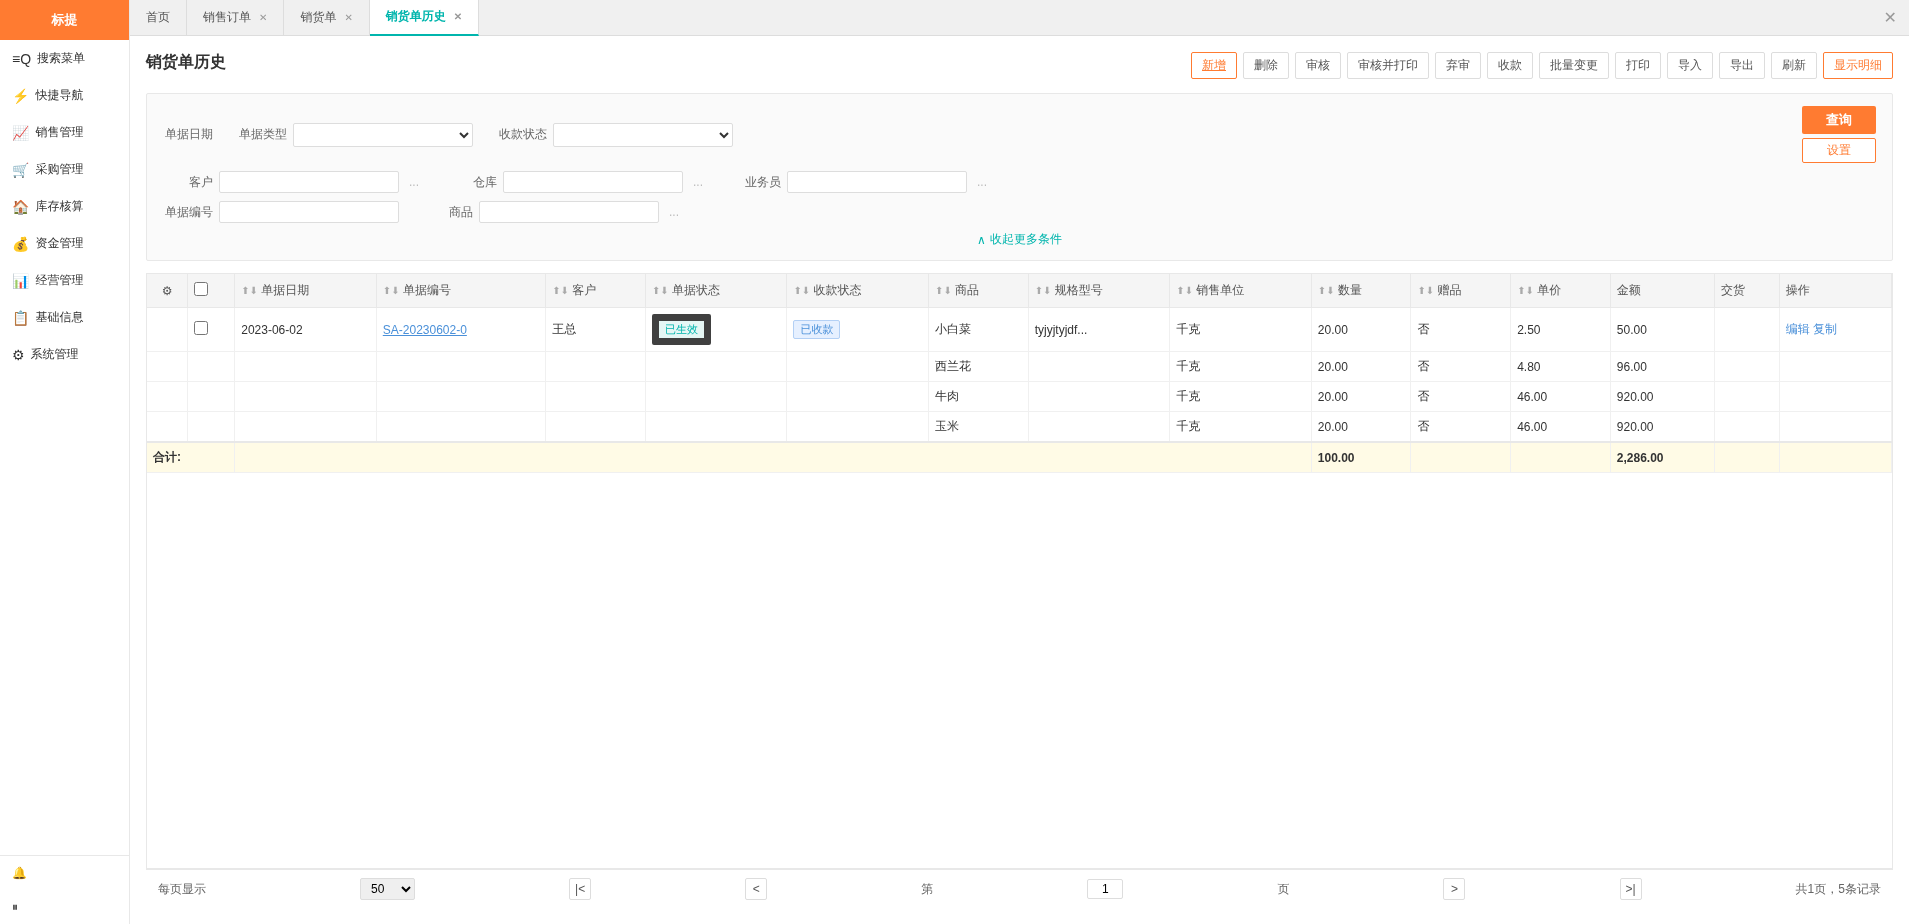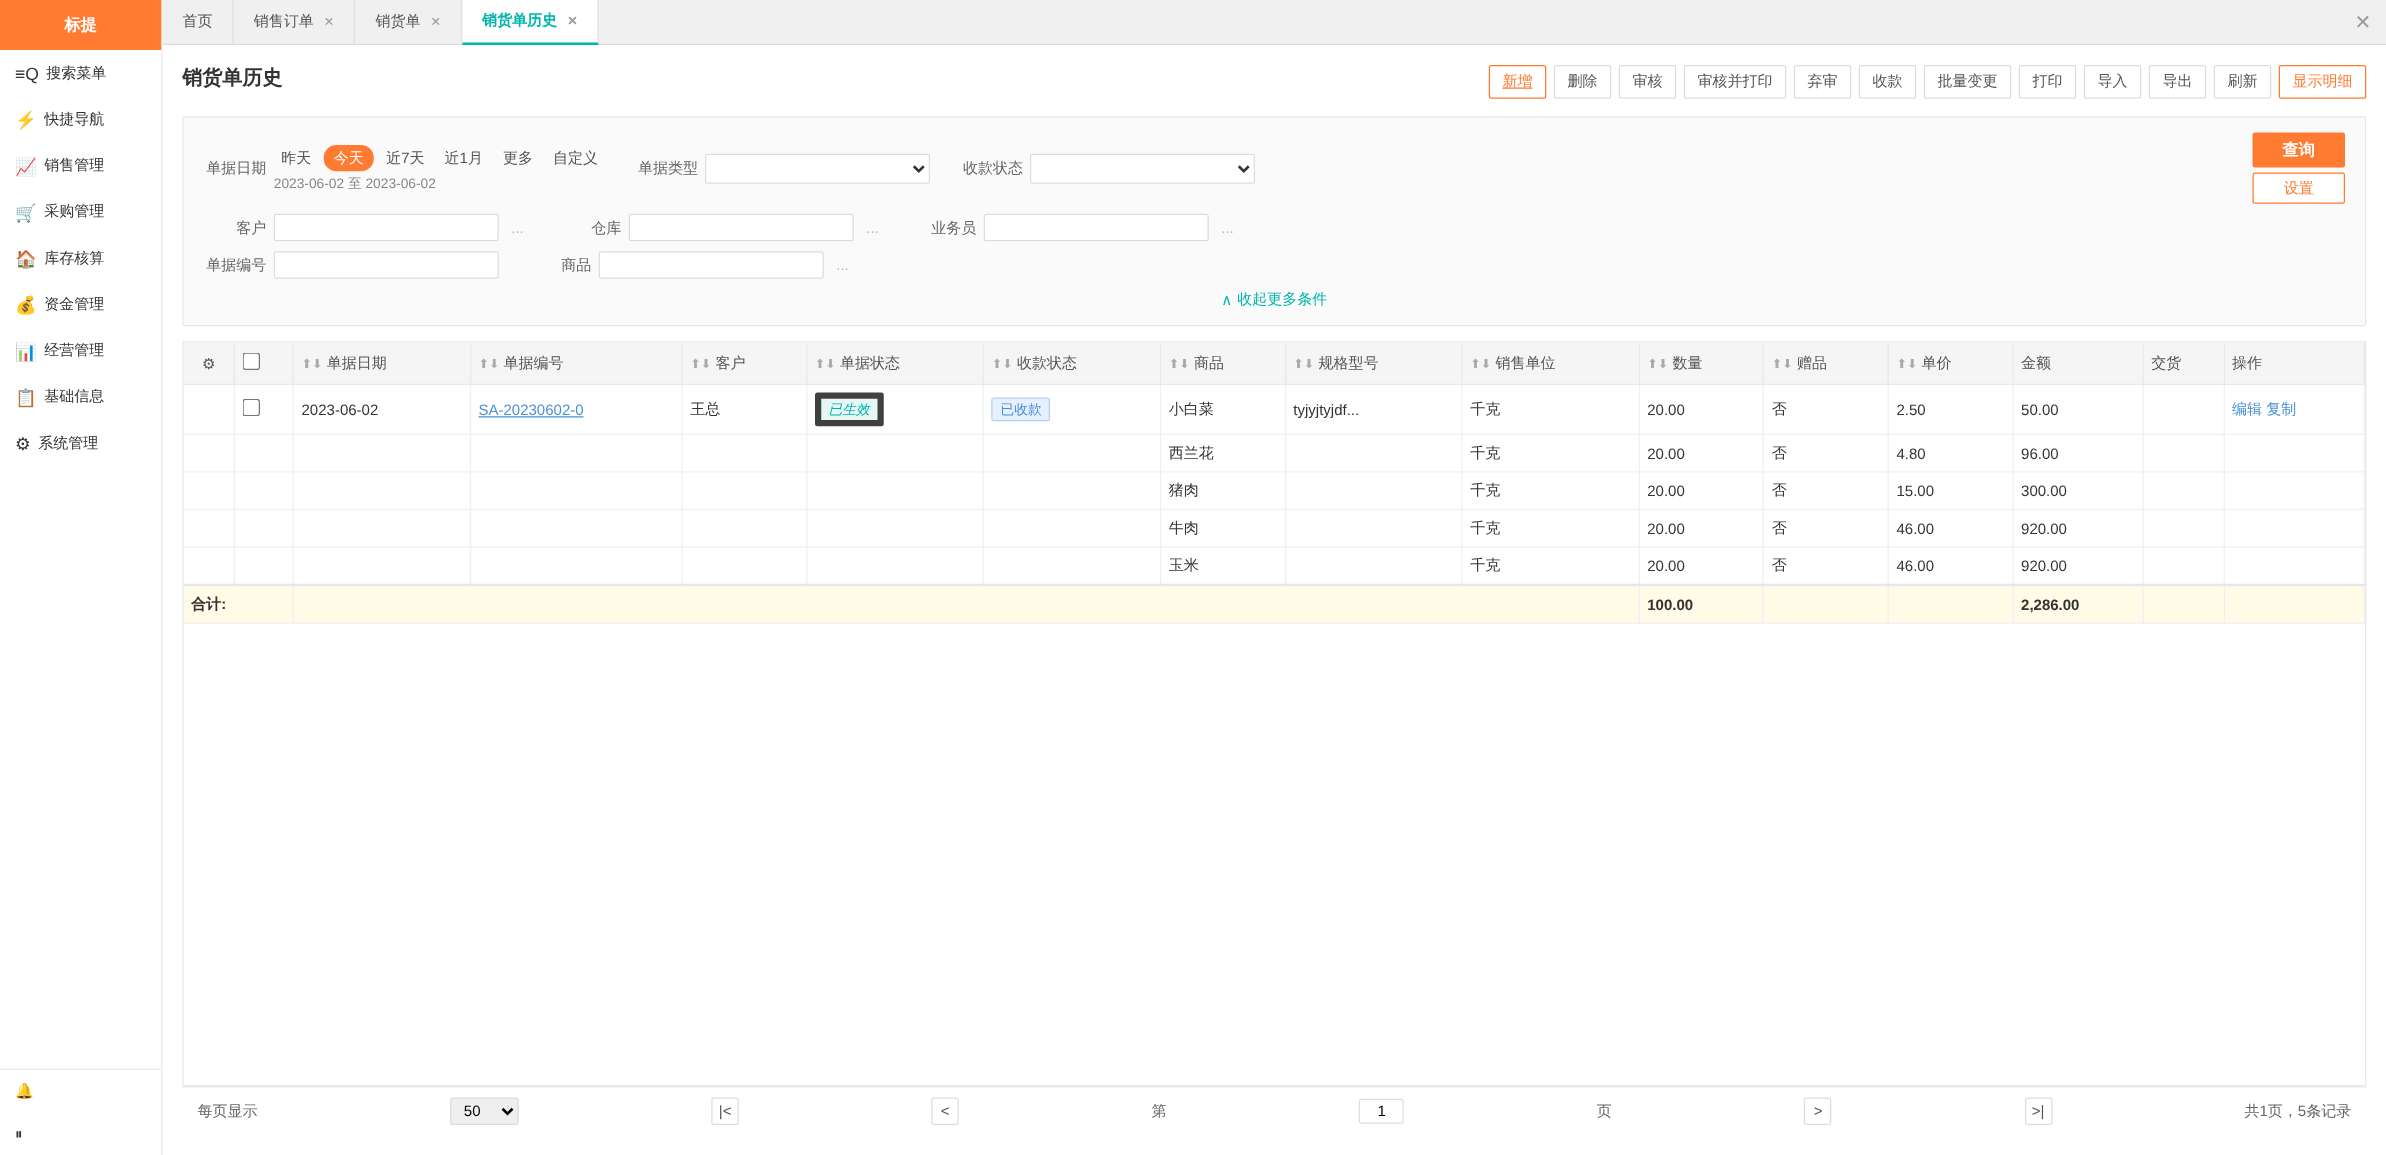--- a/index.html
+++ b/index.html
@@ -48,21 +48,21 @@
     .collapse-btn { display: flex; align-items: center; justify-content: center; gap: 4px; color: #00b5ad; cursor: pointer; font-size: 12px; margin-top: 4px; }
 
     
     .table-wrap { flex: 1; overflow: auto; border: 1px solid #e8e8e8; }
     table { width: 100%; border-collapse: collapse; }
     thead tr { background: #f5f5f5; }
     th { padding: 8px 6px; text-align: left; color: #555; font-weight: normal; border-bottom: 1px solid #e8e8e8; white-space: nowrap; font-size: 12px; border-right: 1px solid #e8e8e8; }
     td { padding: 6px 6px; color: #333; border-bottom: 1px solid #f0f0f0; font-size: 12px; border-right: 1px solid #f0f0f0; }
     .sort-icon { font-size: 10px; color: #aaa; cursor: pointer; }
     .badge { display: inline-block; padding: 1px 6px; border-radius: 2px; font-size: 11px; }
-    .badge-green { background: #e6f7f5; color: #00b5ad; border: 5px solid #404040; font-style: italic; }
+    .badge-green { background: #e6f7f5; color: #00b5ad; border: 7px solid #404040; }
     .badge-blue { background: #e6f0ff; color: #4a90d9; border: 1px solid #b3d0f5; }
     .link-text { color: #4a90d9; cursor: pointer; text-decoration: underline; }
     .table-footer { background: #fffbe6; border-top: 2px solid #e8e8e8; }
     .table-footer td { font-weight: bold; }
     .action-btn { color: #4a90d9; cursor: pointer; font-size: 12px; }
 
     
     .pagination { display: flex; align-items: center; justify-content: space-between; padding: 8px 12px; border-top: 1px solid #e8e8e8; gap: 6px; }
     .page-size-label { color: #666; }
     .page-size-select { border: 1px solid #ddd; padding: 2px 6px; border-radius: 2px; }
@@ -170,31 +170,20 @@
         <button class="toolbar-btn">刷新</button>
         <button class="toolbar-btn orange-outline">显示明细</button>
       </div>
     </div>
 
     <div class="filter-area">
 
       <div class="filter-row">
         <div class="filter-item">
           <span class="filter-label">单据日期</span>
-          <div>
-            <div class="date-quick">
-              <button class="date-btn">昨天</button>
-              <button class="date-btn active">今天</button>
-              <button class="date-btn">近7天</button>
-              <button class="date-btn">近1月</button>
-              <button class="date-btn">更多</button>
-              <button class="date-btn">自定义</button>
-            </div>
-            <div class="date-range">2023-06-02 至 2023-06-02</div>
-          </div>
         </div>
         <div class="filter-item">
           <span class="filter-label">单据类型</span>
           <select class="filter-select">
             <option></option>
           </select>
         </div>
         <div class="filter-item">
           <span class="filter-label">收款状态</span>
           <select class="filter-select">
@@ -303,38 +292,20 @@
       <td></td>
     </tr>
             <tr>
       <td></td>
       <td></td>
       <td></td>
       <td></td>
       <td></td>
       <td></td>
       <td></td>
-      <td>猪肉</td>
-      <td></td>
-      <td>千克</td>
-      <td>20.00</td>
-      <td>否</td>
-      <td>15.00</td>
-      <td>300.00</td>
-      <td></td>
-      <td></td>
-    </tr>
-            <tr>
-      <td></td>
-      <td></td>
-      <td></td>
-      <td></td>
-      <td></td>
-      <td></td>
-      <td></td>
       <td>牛肉</td>
       <td></td>
       <td>千克</td>
       <td>20.00</td>
       <td>否</td>
       <td>46.00</td>
       <td>920.00</td>
       <td></td>
       <td></td>
     </tr>

